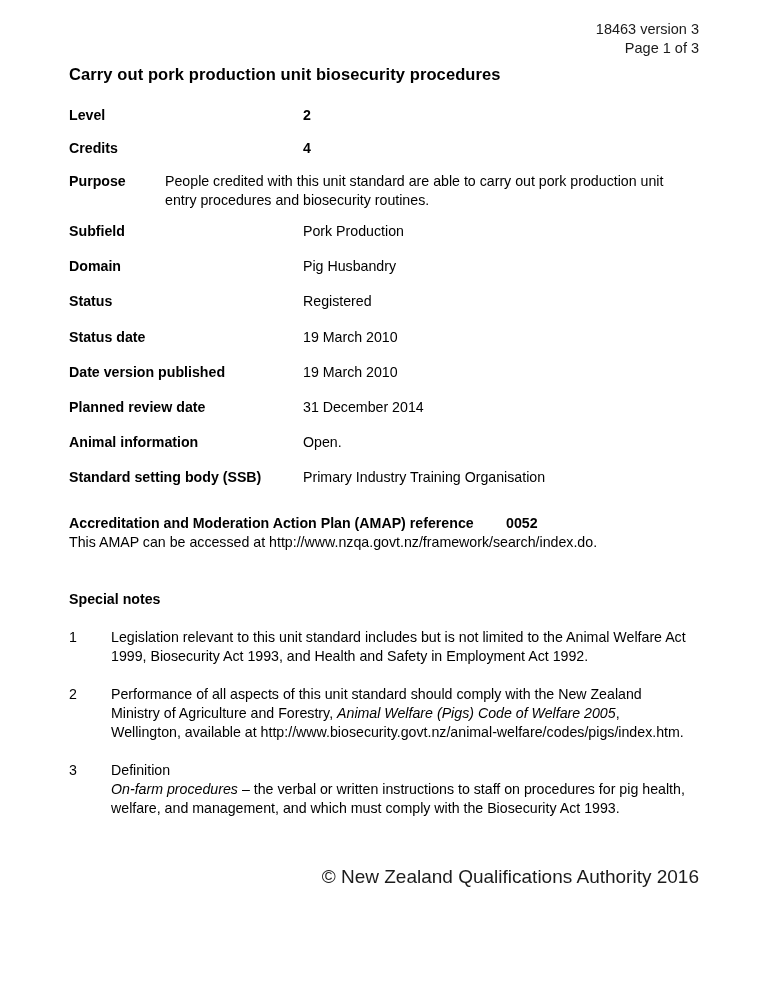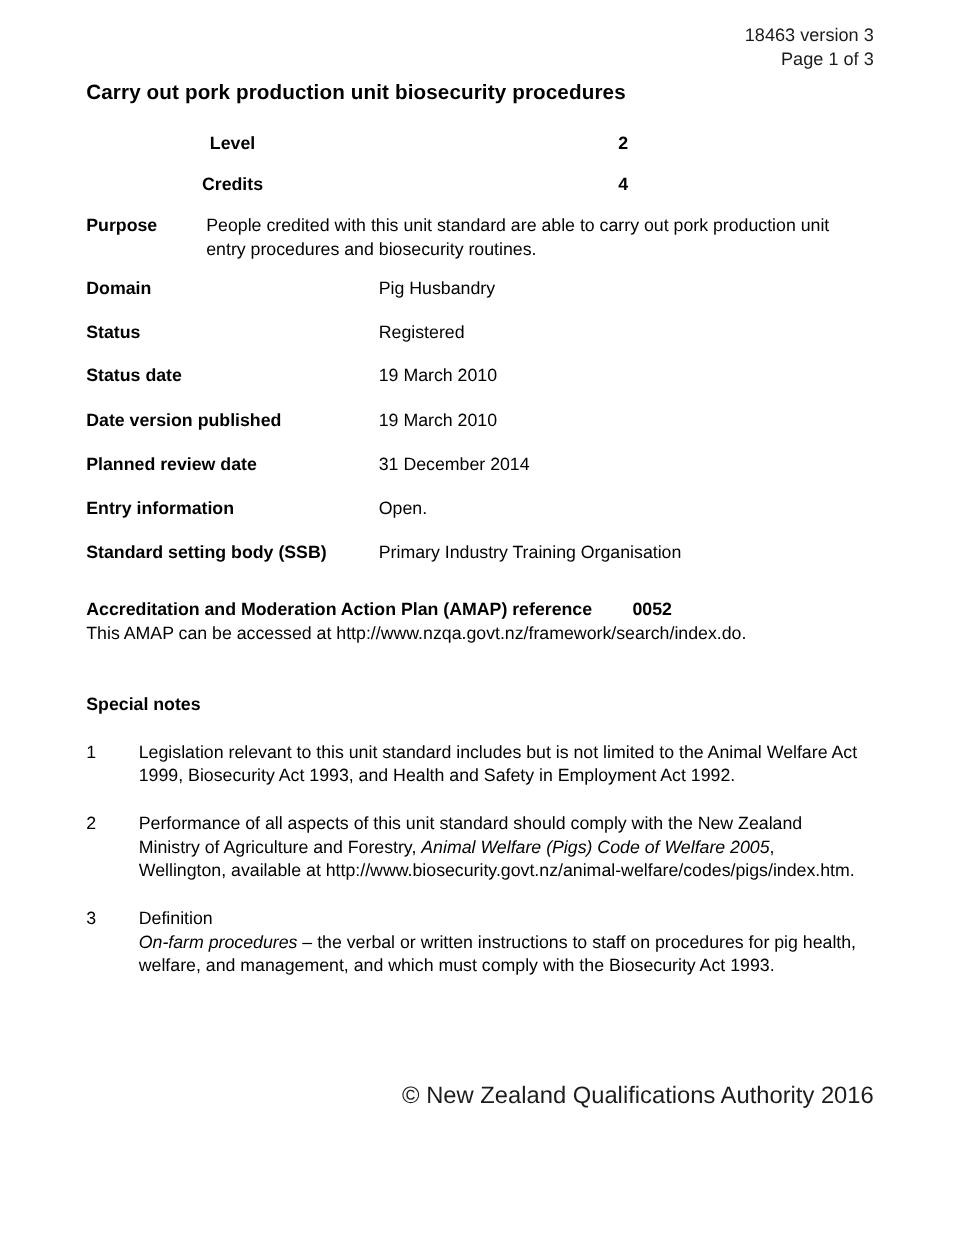--- a/index.html
+++ b/index.html
@@ -77,21 +77,20 @@
     flex: 0 0 96px;
   }
   .row.purpose .value {
     max-width: 530px;
   }
   .row.meta {
     margin-bottom: 16.2px;
   }
   .row.level-credits {
     margin-bottom: 14px;
-    text-align: center;
   }
   
   .amap-line {
     display: flex;
     align-items: baseline;
     font-weight: bold;
     margin-top: 27px;
   }
   .amap-line .amap-label {
     width: 437px;
@@ -157,41 +156,45 @@
       <div class="label">Credits</div>
       <div class="value bold">4</div>
     </div>
 
     <div class="row purpose">
       <div class="label">Purpose</div>
       <div class="value">People credited with this unit standard are able to carry out pork production unit entry procedures and biosecurity routines.</div>
     </div>
 
     <div class="row meta">
+      <div class="label">Subfield</div>
+      <div class="value">Pork Production</div>
+    </div>
+    <div class="row meta">
       <div class="label">Domain</div>
       <div class="value">Pig Husbandry</div>
     </div>
     <div class="row meta">
       <div class="label">Status</div>
       <div class="value">Registered</div>
     </div>
     <div class="row meta">
       <div class="label">Status date</div>
       <div class="value">19 March 2010</div>
     </div>
     <div class="row meta">
       <div class="label">Date version published</div>
       <div class="value">19 March 2010</div>
     </div>
     <div class="row meta">
       <div class="label">Planned review date</div>
       <div class="value">31 December 2014</div>
     </div>
     <div class="row meta">
-      <div class="label">Entry information</div>
+      <div class="label">Animal information</div>
       <div class="value">Open.</div>
     </div>
     <div class="row meta">
       <div class="label">Standard setting body (SSB)</div>
       <div class="value">Primary Industry Training Organisation</div>
     </div>
 
     <div class="amap-line">
       <div class="amap-label">Accreditation and Moderation Action Plan (AMAP) reference</div>
       <div class="amap-value">0052</div>

